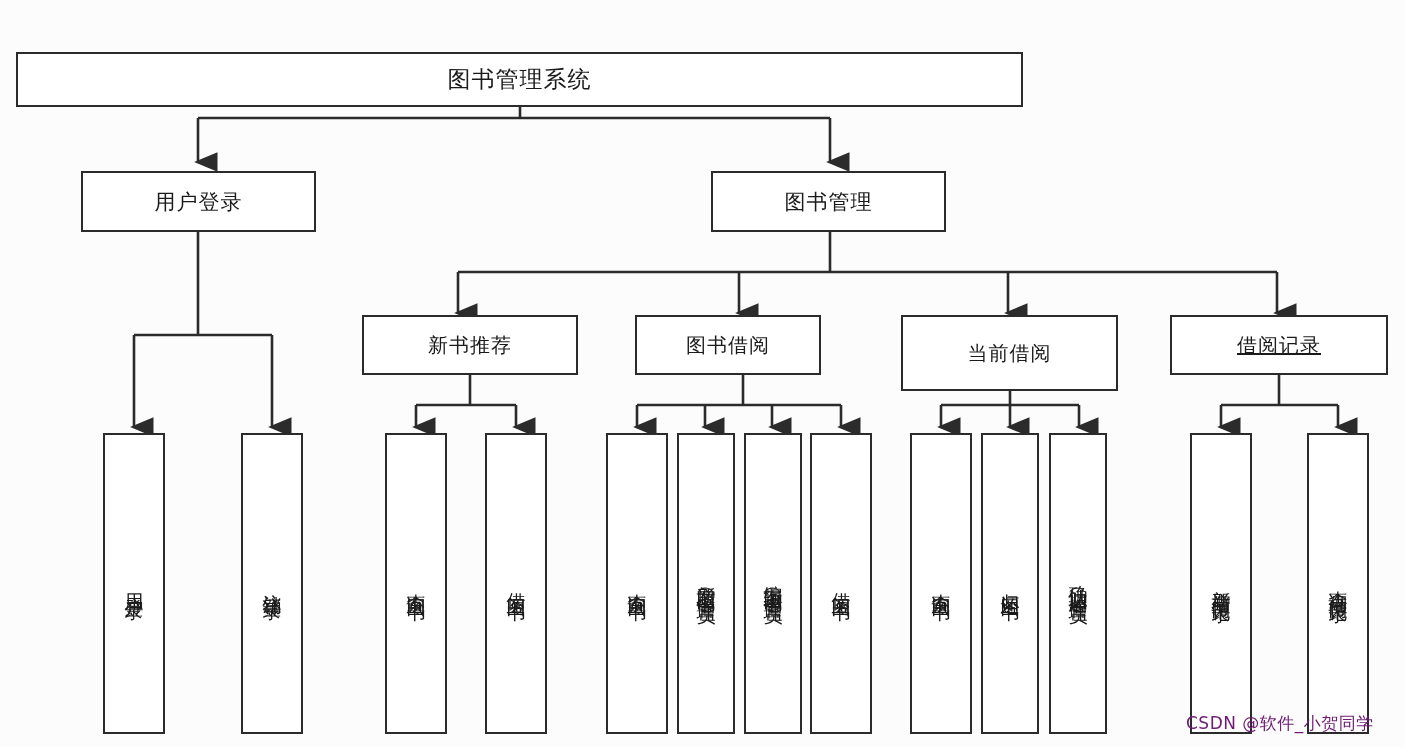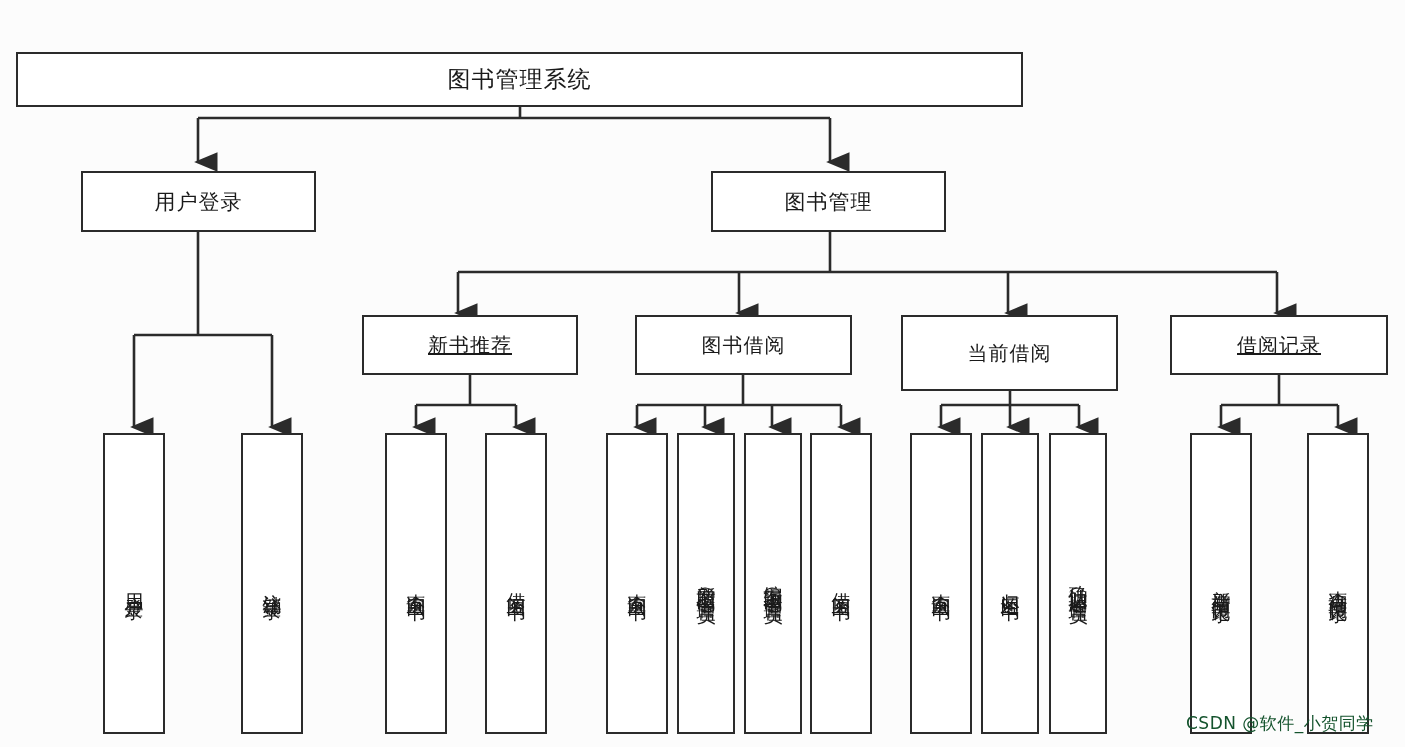--- a/index.html
+++ b/index.html
@@ -62,21 +62,21 @@
     line-height: 1.05;
     letter-spacing: 3px;
     white-space: nowrap;
     display: block;
   }
   .watermark {
     position: absolute;
     left: 1186px;
     top: 712px;
     font-size: 17px;
-    color: #14532d;
+    color: #701a75;
     letter-spacing: 0.5px;
     white-space: nowrap;
     user-select: none;
   }
 </style>
 </head>
 <body>
 
 <div id="canvas">
 
@@ -137,24 +137,24 @@
     <span>图书管理系统</span>
   </div>
 
   <div class="node lvl2" style="left:81px; top:171px; width:235px; height:61px;">
     <span>用户登录</span>
   </div>
   <div class="node lvl2" style="left:711px; top:171px; width:235px; height:61px;">
     <span>图书管理</span>
   </div>
 
-  <div class="node lvl3" style="left:362px; top:315px; width:216px; height:60px;text-decoration:underline;">
+  <div class="node lvl3" style="left:362px; top:315px; width:216px; height:60px;">
     <span>新书推荐</span>
   </div>
-  <div class="node lvl3" style="left:635px; top:315px; width:217px; height:60px;">
+  <div class="node lvl3" style="left:635px; top:315px; width:186px; height:60px;">
     <span>图书借阅</span>
   </div>
   <div class="node lvl3" style="left:901px; top:315px; width:217px; height:76px;">
     <span>当前借阅</span>
   </div>
   <div class="node lvl3" style="left:1170px; top:315px; width:218px; height:60px;text-decoration:underline;">
     <span>借阅记录</span>
   </div>
 
   <div class="node leaf" style="left:103px; top:433px; width:62px; height:301px;">

